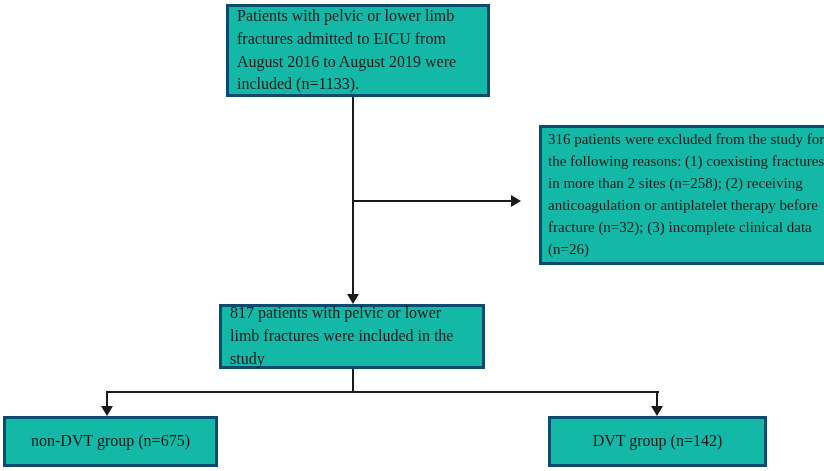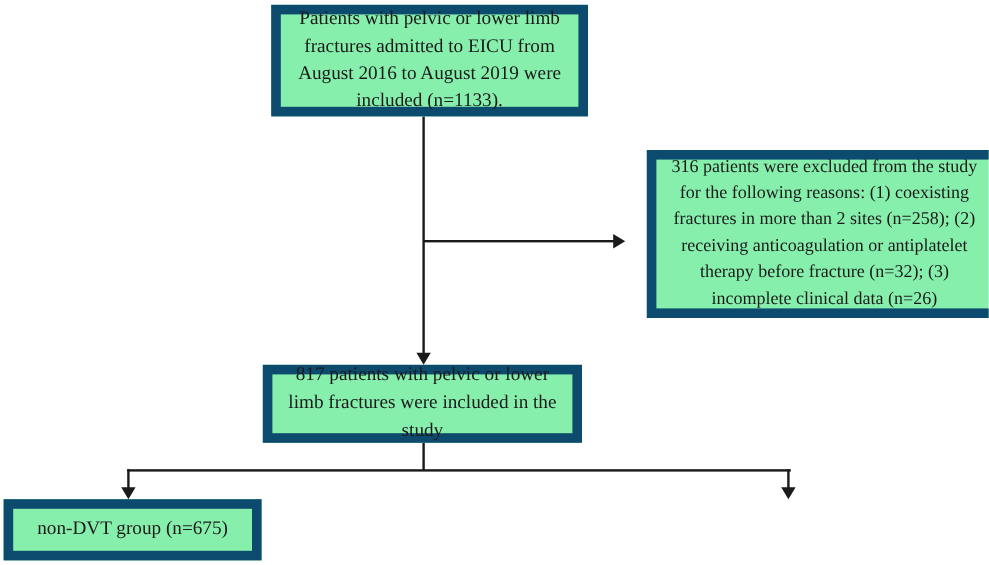--- a/index.html
+++ b/index.html
@@ -8,26 +8,25 @@
     position: relative;
     width: 824px;
     height: 471px;
     background: #ffffff;
     font-family: "Liberation Serif", "DejaVu Serif", serif;
     color: #1a1a1a;
     overflow: hidden;
   }
   .node {
     position: absolute;
-    border: 8px solid #0c4a6e;
-    background: #86efac;
+    border: 3px solid #0c4a6e;
+    background: #14b8a6;
     display: flex;
     align-items: center;
     justify-content: center;
-    text-align: center;
     font-size: 16px;
     line-height: 1.42;
     padding: 4px 8px;
   }
   .node-top        { left: 226px; top: 4px;   width: 264px; height: 93px;  }
   .node-excluded   { left: 522px; top: 125px; width: 296px; height: 140px; font-size: 15px; line-height: 1.46; padding: 4px 6px; margin-left: 17px; }
   .node-included   { left: 219px; top: 304px; width: 266px; height: 65px;  }
   .node-nondvt     { left: 3px;   top: 416px; width: 215px; height: 51px;  }
   .node-dvt        { left: 548px; top: 416px; width: 219px; height: 51px;  }
 
@@ -84,14 +83,17 @@
   </div>
 
   <div class="node node-included">
     <span>817 patients with pelvic or lower limb fractures were included in the study</span>
   </div>
 
   <div class="node node-nondvt">
     <span>non-DVT group (n=675)</span>
   </div>
 
+  <div class="node node-dvt">
+    <span>DVT group (n=142)</span>
+  </div>
 
 </div>
 
 </body></html>

